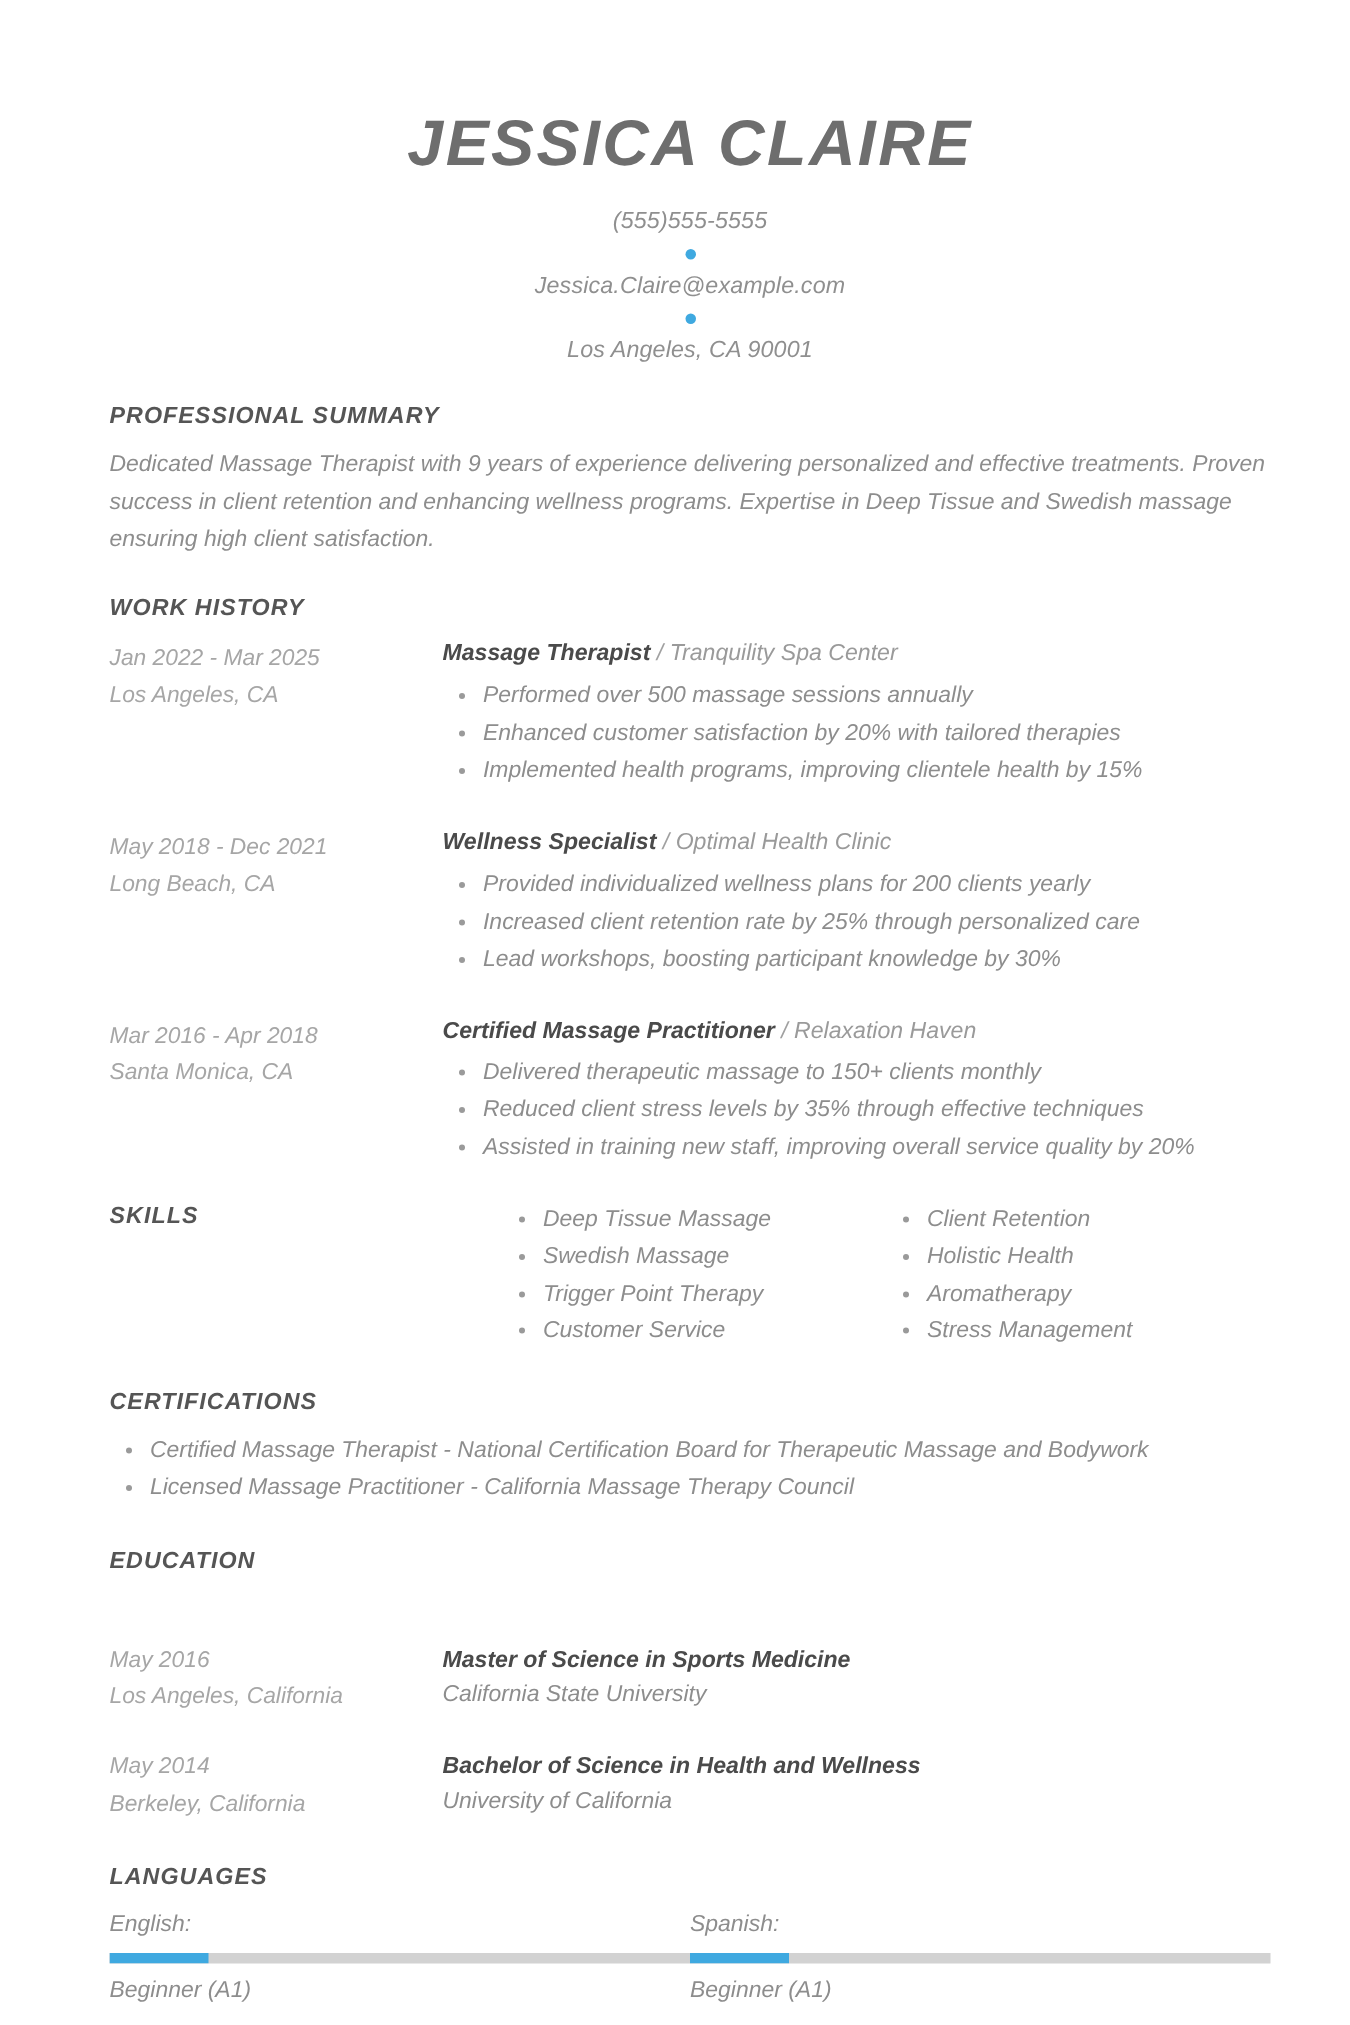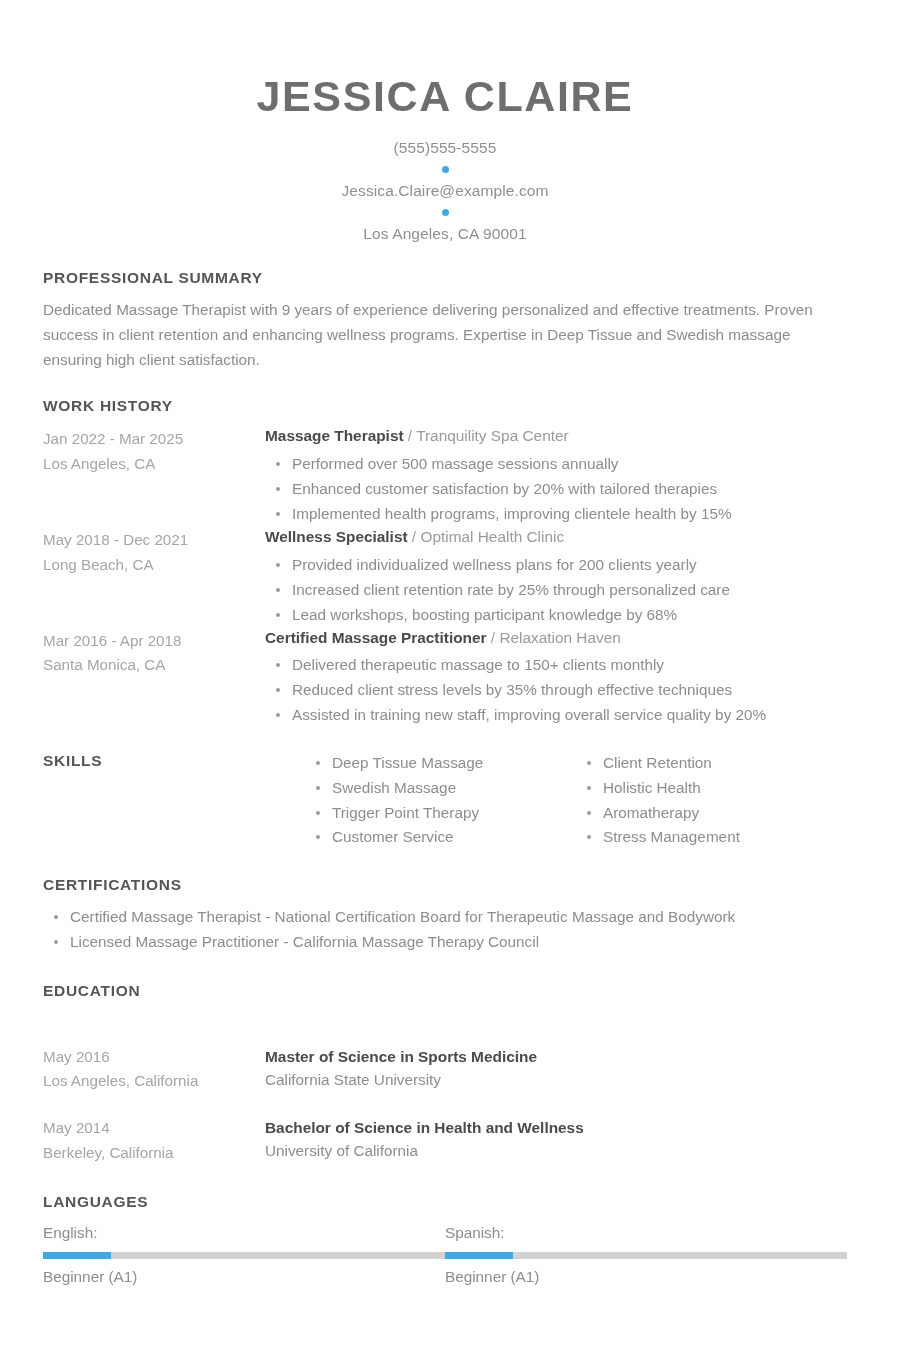--- a/index.html
+++ b/index.html
@@ -13,22 +13,23 @@
   body {
     font-family: "Liberation Sans", sans-serif;
     color: #8c8c8c;
     -webkit-font-smoothing: antialiased;
   }
 
   .page {
     position: relative;
     width: 900px;
     height: 1350px;
-    padding: 52px 53px 0 43px;
+    padding: 52px 53px 0 73px;
     background: #ffffff;
+    font-style: italic;
   }
 
   
   .hdr { text-align: center; padding-top: 22px; }
 
   .cand-name {
     font-size: 43px;
     font-weight: bold;
     letter-spacing: 1.6px;
     color: #6e6e6e;
@@ -77,21 +78,21 @@
     line-height: 1.62;
     color: #8d8d8d;
     max-width: 790px;
   }
 
   
   .row {
     display: flex;
     align-items: flex-start;
   }
-  .row + .row { }
+  .row + .row { margin-top: 25px; }
 
   .col-left {
     width: 222px;
     flex: 0 0 222px;
     font-size: 15.2px;
     line-height: 1.62;
     color: #a6a6a6;
     padding-top: 1px;
   }
 
@@ -287,21 +288,21 @@
       </div>
       <div class="col-right">
         <div class="job-head">
           <span class="job-title">Wellness Specialist</span>
           <span class="job-sep">/</span>
           <span>Optimal Health Clinic</span>
         </div>
         <ul class="bullets">
           <li>Provided individualized wellness plans for 200 clients yearly</li>
           <li>Increased client retention rate by 25% through personalized care</li>
-          <li>Lead workshops, boosting participant knowledge by 68%</li>
+          <li>Lead workshops, boosting participant knowledge by 30%</li>
         </ul>
       </div>
     </div>
 
     <div class="row">
       <div class="col-left">
         <div>Mar 2016 - Apr 2018</div>
         <div>Santa Monica, CA</div>
       </div>
       <div class="col-right">

